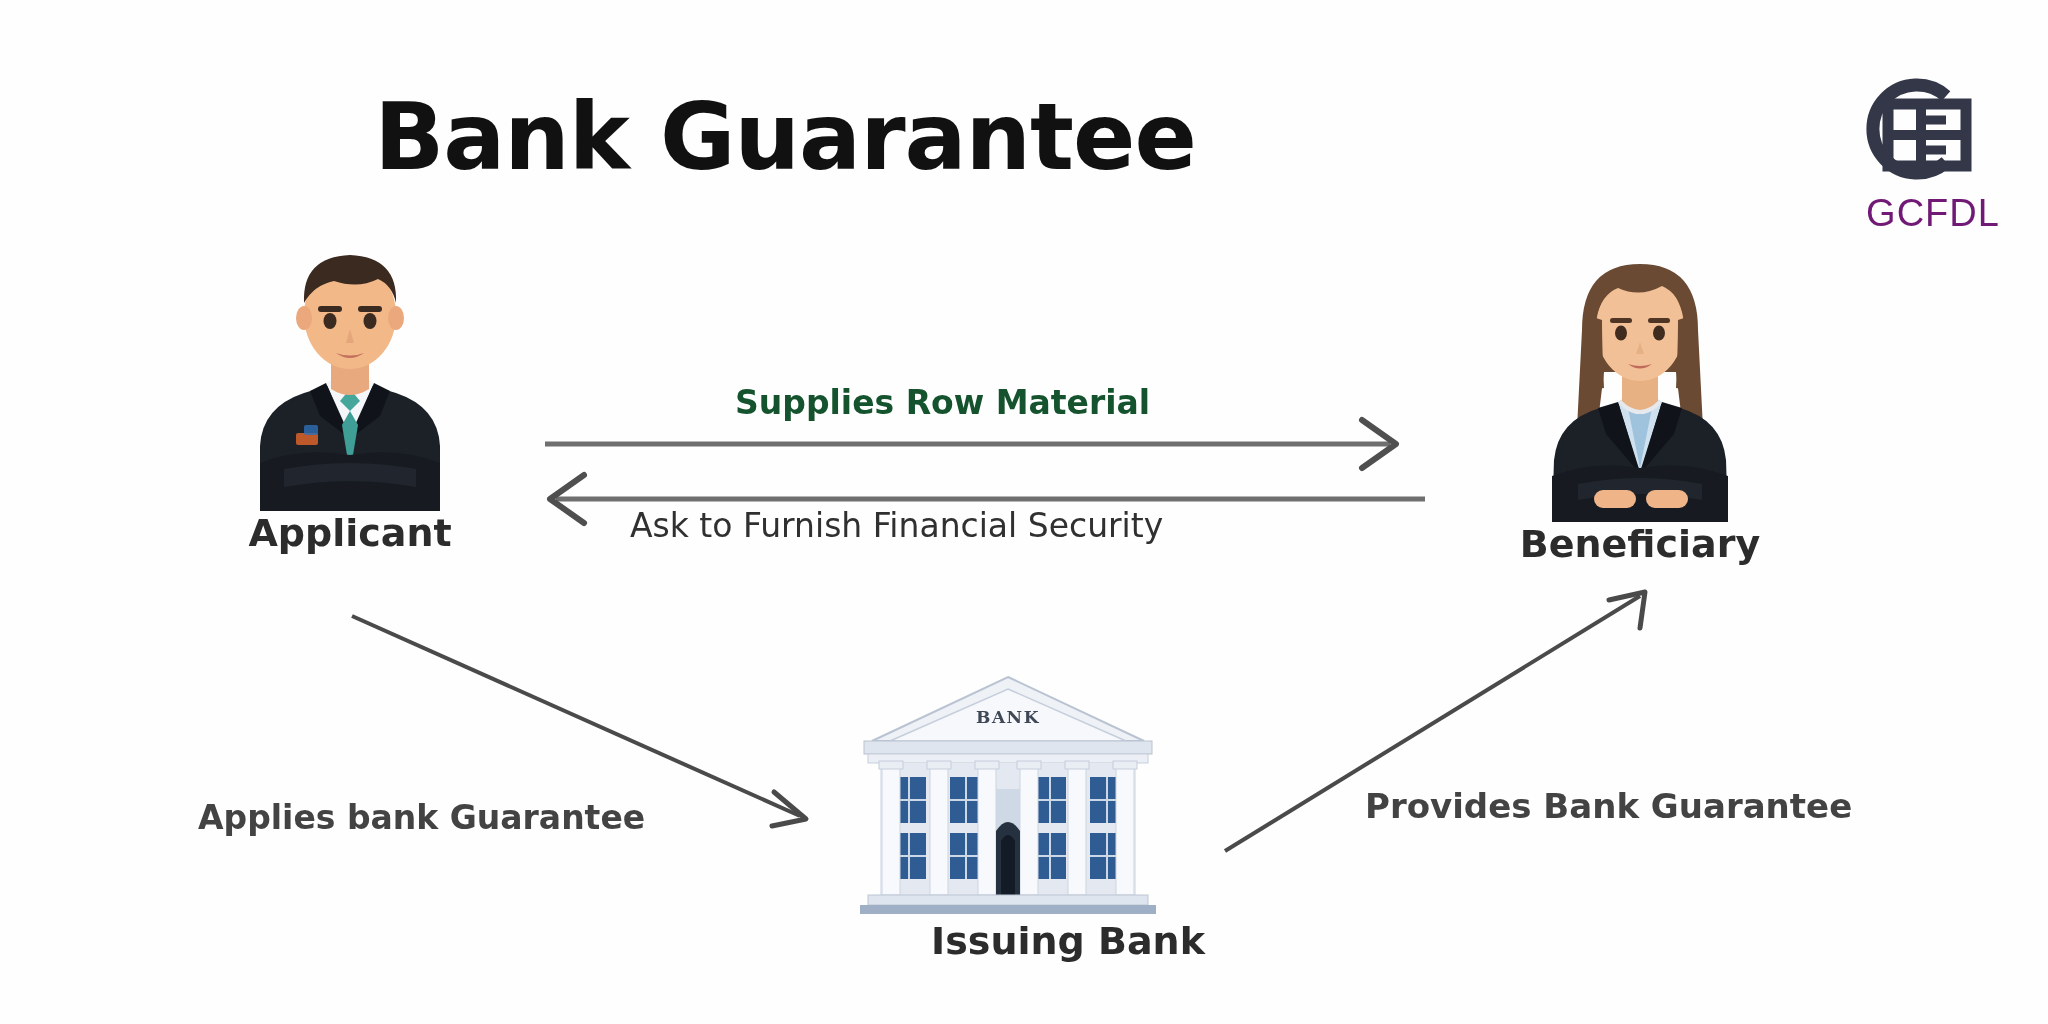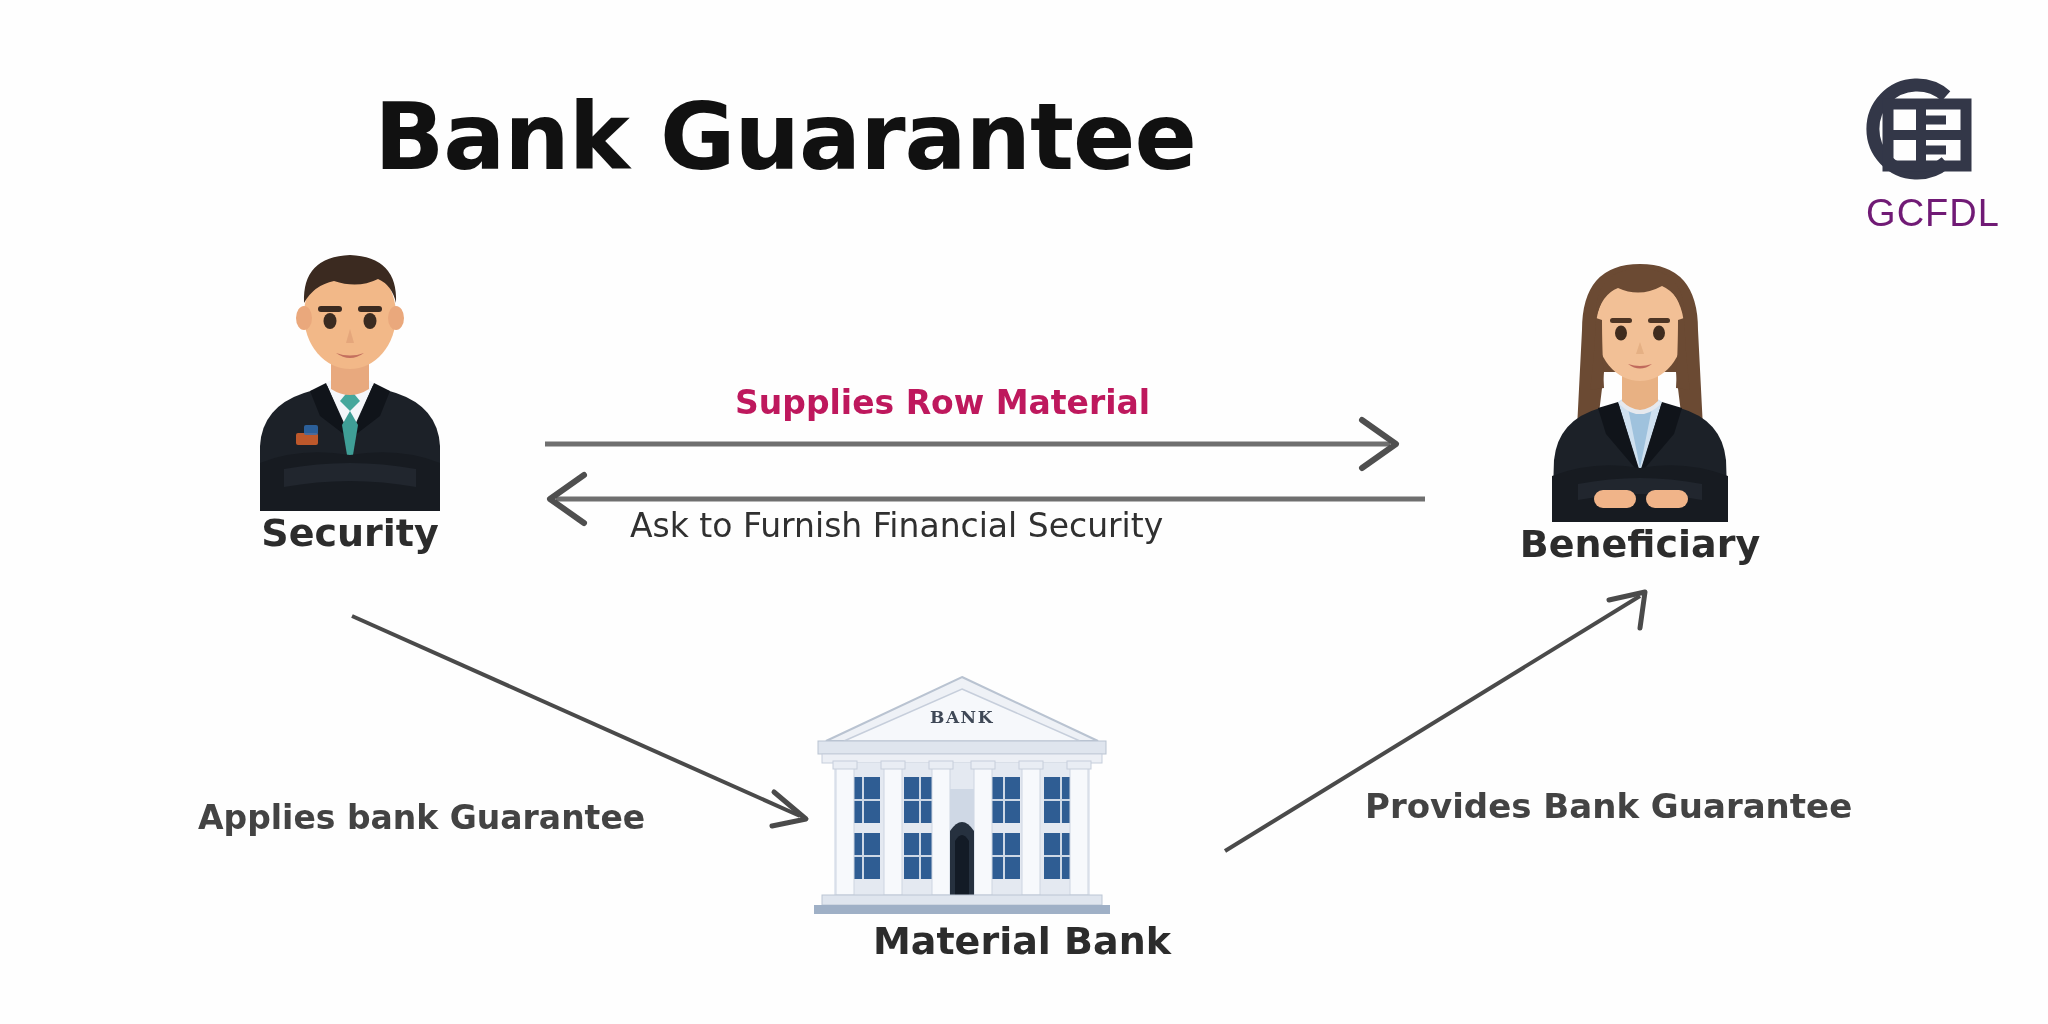--- a/index.html
+++ b/index.html
@@ -74,34 +74,34 @@
     font-family: "DejaVu Sans", sans-serif;
     white-space: nowrap;
   }
 
   #applicant { left: 200px; top: 195px; width: 300px; height: 360px; }
   #applicant .actor-label { top: 300px; }
 
   #beneficiary { left: 1490px; top: 206px; width: 300px; height: 360px; }
   #beneficiary .actor-label { top: 300px; }
 
-  #bank { left: 812px; top: 655px; width: 420px; height: 330px; }
+  #bank { left: 858px; top: 655px; width: 420px; height: 330px; }
   #bank .actor-label { top: 248px; }
 
   
   .flow-label {
     position: absolute;
     color: #3b3b3b;
     font-family: "DejaVu Sans", sans-serif;
     white-space: nowrap;
   }
   #label-supplies {
     left: 735px; top: 367px;
     font-size: 33px; font-weight: 700;
-    color: #be185d;
+    color: #14532d;
   }
   #label-ask {
     left: 630px; top: 490px;
     font-size: 33px; font-weight: 400;
     color: #303030;
   }
   #label-applies {
     left: 198px; top: 782px;
     font-size: 33px; font-weight: 700;
     color: #434343;
@@ -164,21 +164,21 @@
       <path d="M150 118 L146 132 L154 132 Z" fill="#e0a077" opacity="0.75"></path>
 
       <path d="M136 142 Q150 152 164 142 Q150 147 136 142 Z" fill="#c4705e"></path>
 
       <path d="M60 252 Q100 236 150 244 Q200 236 240 252 L240 300 L60 300 Z" fill="#171b21"></path>
       <path d="M84 258 Q150 246 216 258 L216 276 Q150 264 84 276 Z" fill="#21262e"></path>
 
       <rect x="96" y="222" width="22" height="12" rx="2" fill="#d9622b" opacity="0.85"></rect>
       <rect x="104" y="214" width="14" height="10" rx="2" fill="#2f6fb5" opacity="0.8"></rect>
     </svg>
-    <div class="actor-label">Security</div>
+    <div class="actor-label">Applicant</div>
   </div>
 
   <div id="beneficiary" class="actor">
     <svg class="actor-art" width="300" height="300" viewBox="0 0 300 300">
 
       <path d="M92 108 Q92 42 150 42 Q208 42 208 108 L214 226 L196 232 L186 150 L114 150 L104 232 L86 226 Z" fill="#6b4a33"></path>
 
       <path d="M62 300 L64 238 Q68 198 110 186 L150 176 L190 186 Q232 198 236 238 L238 300 Z" fill="#1c2128"></path>
 
       <path d="M128 180 L150 250 L172 180 L160 172 L150 178 L140 172 Z" fill="#cfe0ef"></path>
@@ -275,21 +275,21 @@
         <rect x="255" y="90" width="24" height="8"></rect>
       </g>
 
       <rect x="138" y="118" width="24" height="106" fill="#cfd8e5"></rect>
       <path d="M138 160 Q150 142 162 160 L162 224 L138 224 Z" fill="#26313f"></path>
       <path d="M143 170 Q150 158 157 170 L157 224 L143 224 Z" fill="#131b26"></path>
 
       <rect x="10" y="224" width="280" height="10" fill="#dfe5ee" stroke="#bcc6d4" stroke-width="1"></rect>
       <rect x="2" y="234" width="296" height="9" fill="#9fb0c6"></rect>
     </svg>
-    <div class="actor-label">Material Bank</div>
+    <div class="actor-label">Issuing Bank</div>
   </div>
 
   <svg id="arrows" viewBox="0 0 2048 1024">
 
     <g>
       <line x1="545" y1="428" x2="1390" y2="428" stroke="#6f6f6f" stroke-width="5"></line>
       <polyline points="1362,404 1396,428 1362,452" fill="none" stroke="#4f4f4f" stroke-width="6" stroke-linecap="round" stroke-linejoin="round"></polyline>
     </g>
 
     <g>

